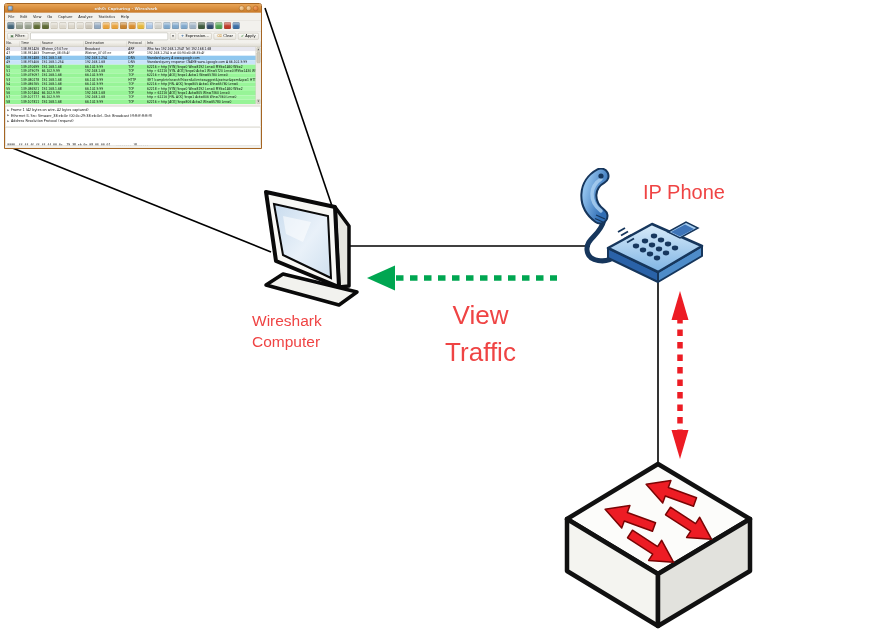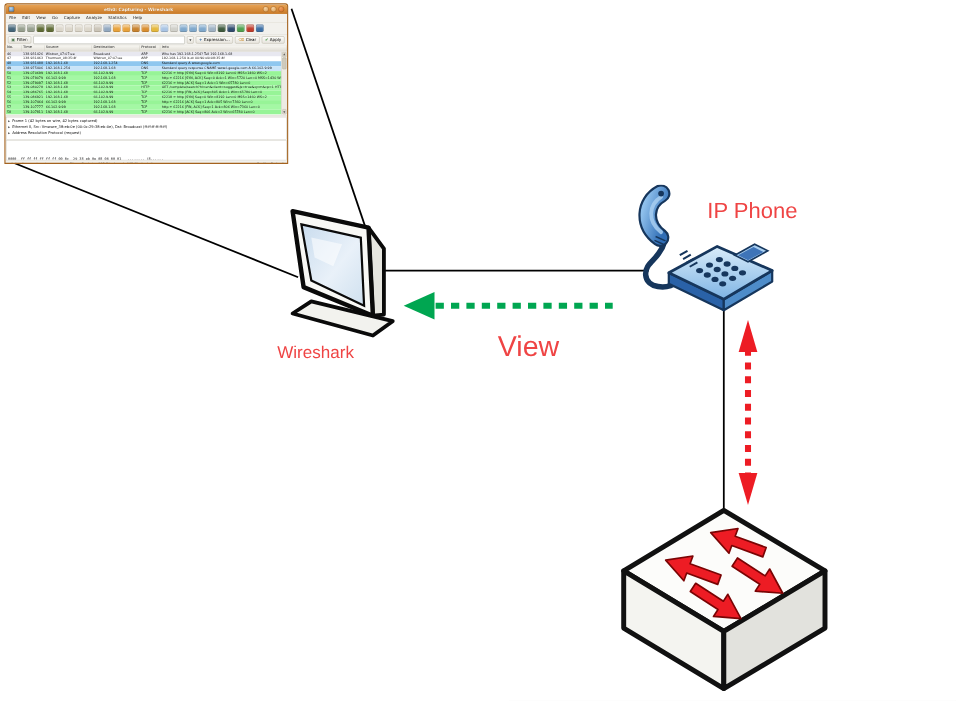--- a/index.html
+++ b/index.html
@@ -432,19 +432,21 @@
           <path d="M0,-4.5 L30,-4.5 L30,-12 L52,0 L30,12 L30,4.5 L0,4.5 Z"></path>
         </g>
       <g transform="translate(70,76) rotate(33)">
           <path d="M0,-4.5 L30,-4.5 L30,-12 L52,0 L30,12 L30,4.5 L0,4.5 Z"></path>
         </g>
     </g>
   </svg>
 
   <div class="dlabel lbl-computer">
     <span>Wireshark</span>
+    <span>Computer</span>
   </div>
   <div class="dlabel lbl-phone">IP Phone</div>
   <div class="dlabel lbl-mirrored">
     <span>View</span>
+    <span>Traffic</span>
   </div>
 
 </div>
 
 </body></html>

